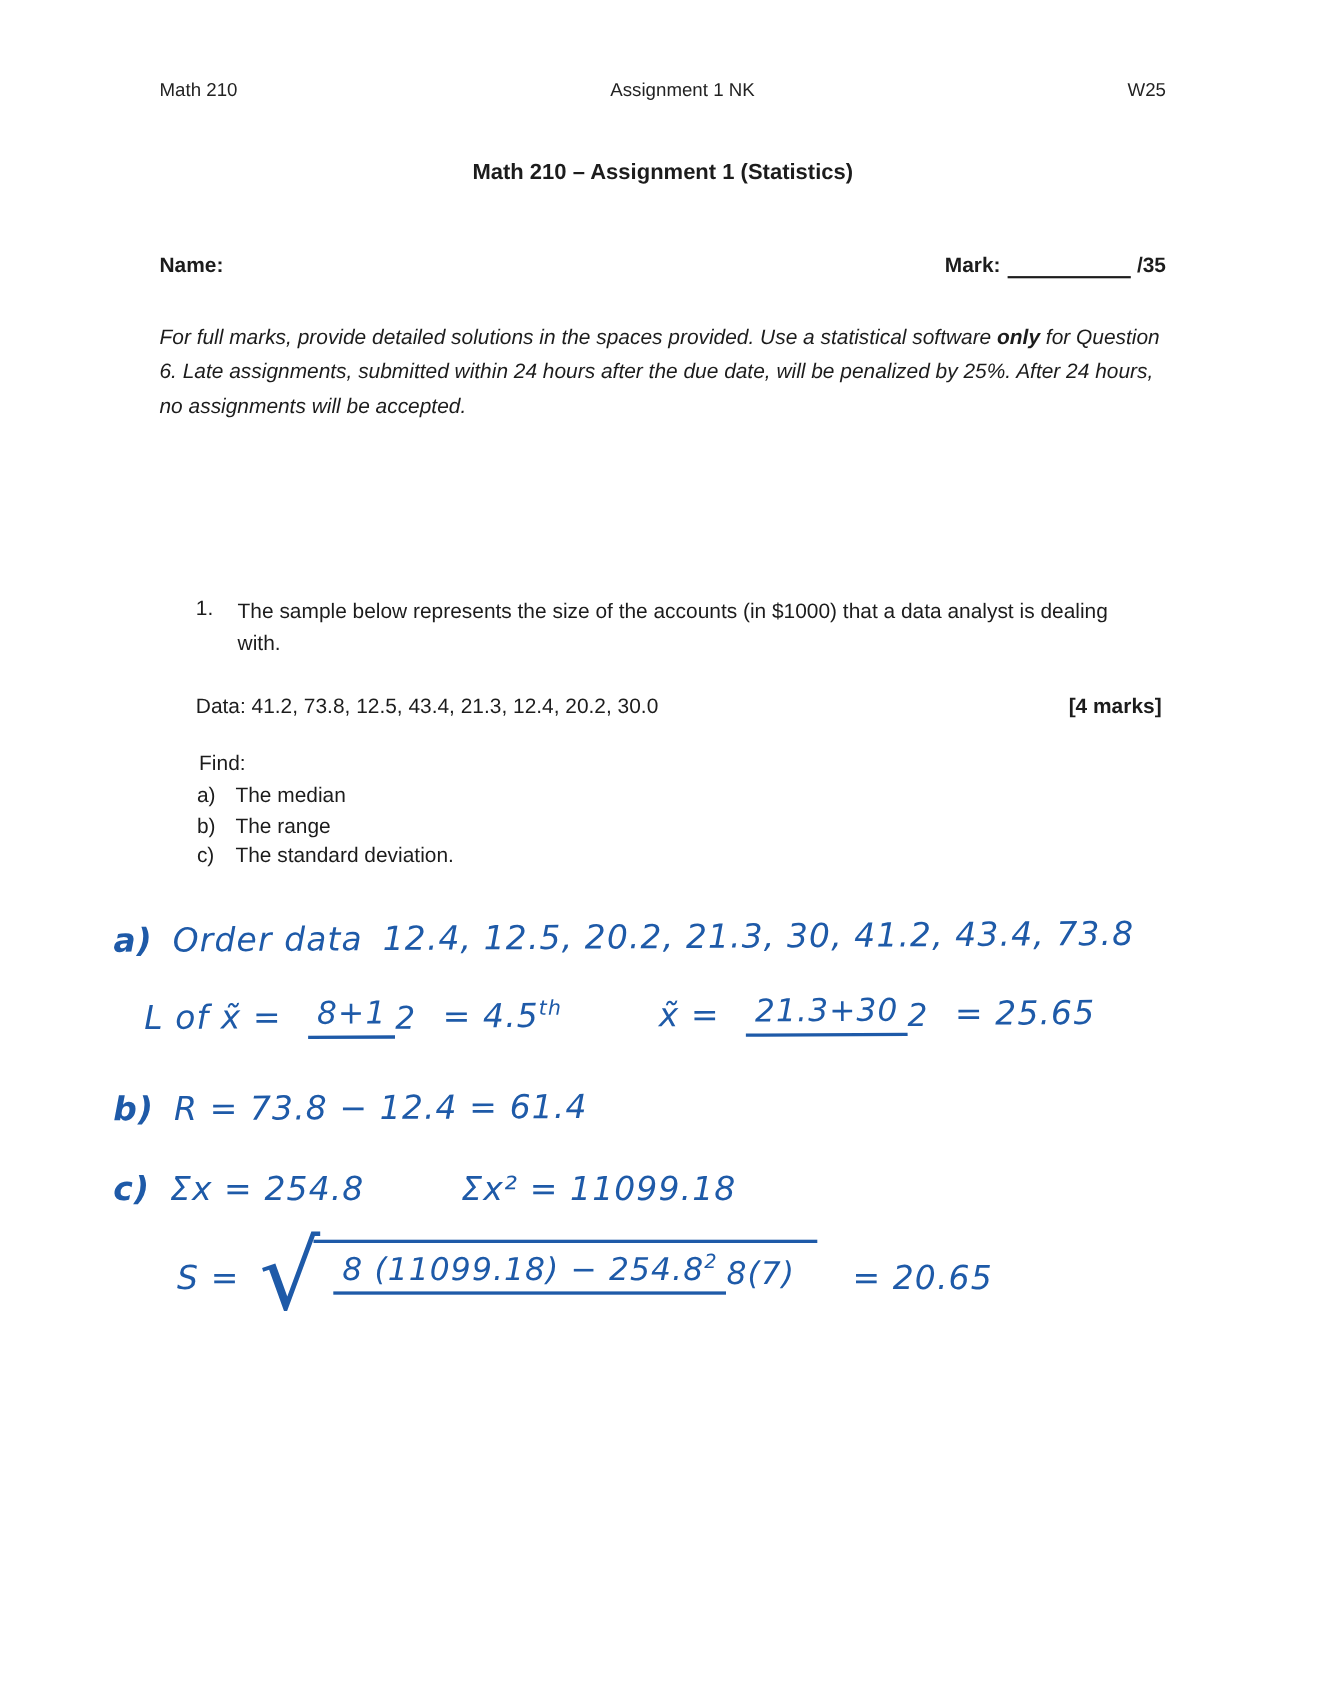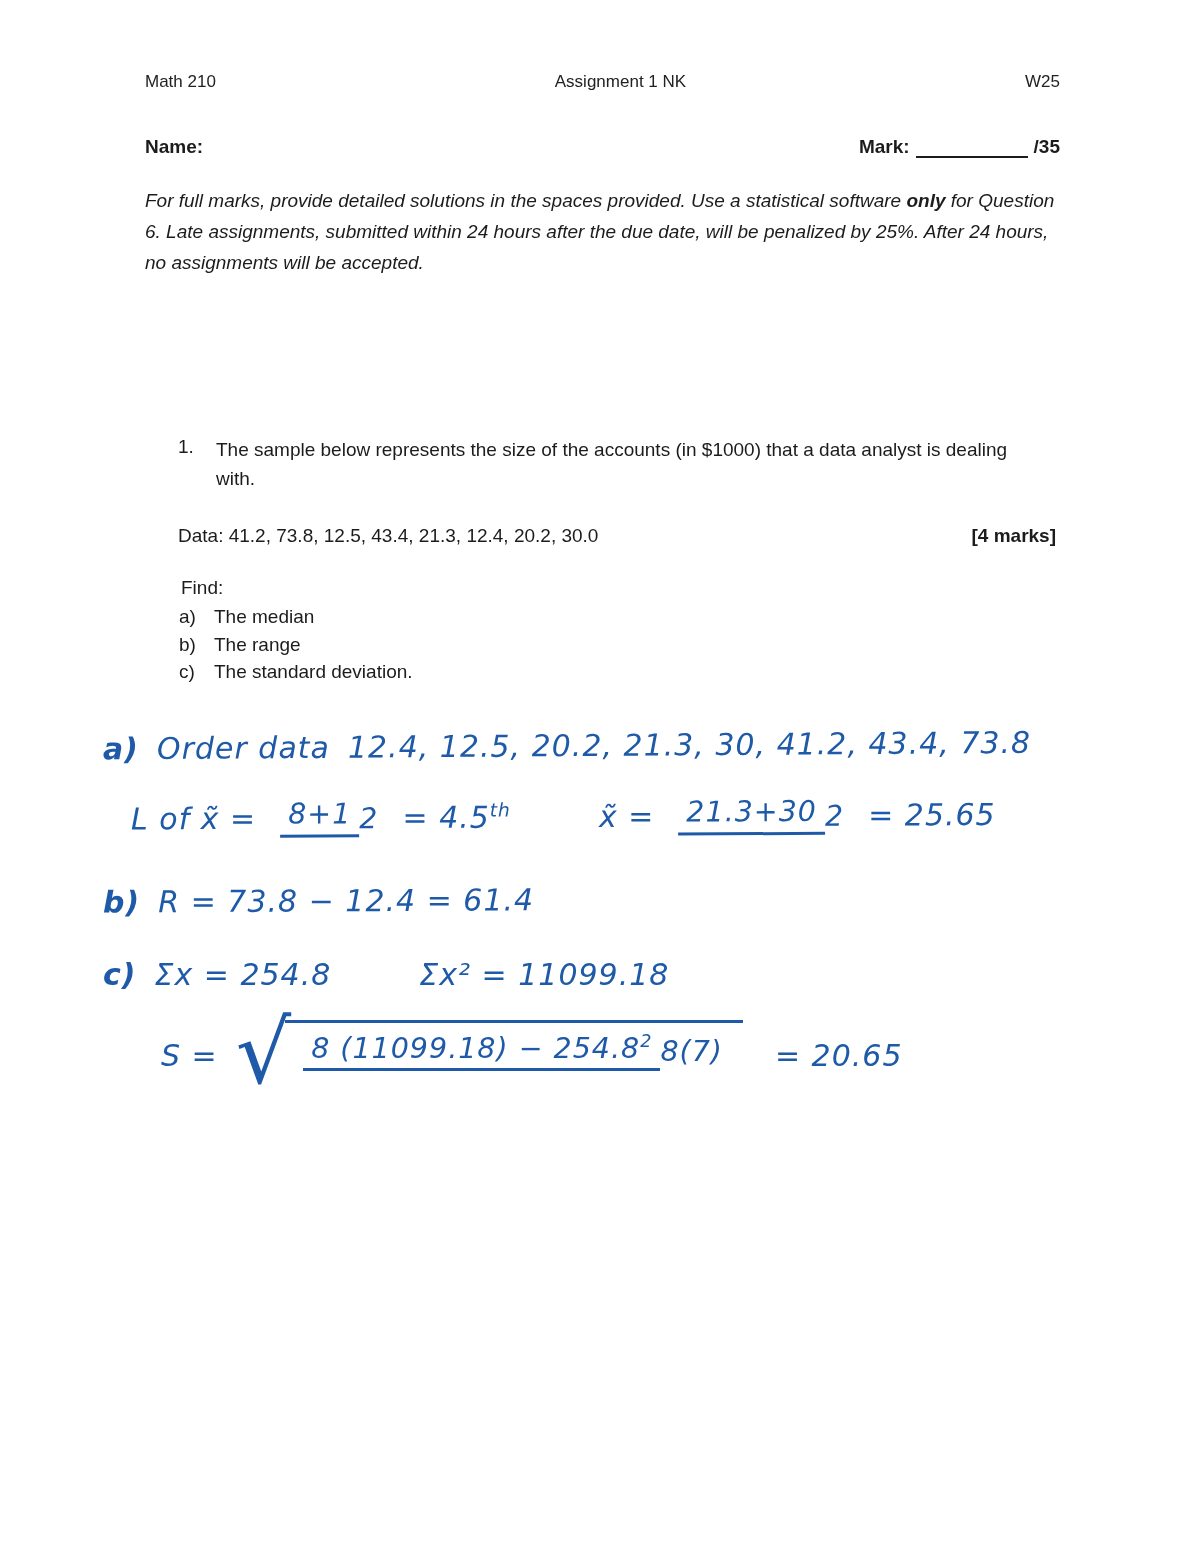--- a/index.html
+++ b/index.html
@@ -18,31 +18,31 @@
   .doc-header {
     display:flex; justify-content:space-between; align-items:baseline;
     font-size:17px; color:#222;
   }
   .title {
     margin-top:54px;
     text-align:center;
     font-size:20px; font-weight:bold;
   }
   .name-row {
-    margin-top:44px;
+    margin-top:62px;
     display:flex; justify-content:space-between; align-items:baseline;
     font-size:19px;
   }
   .b { font-weight:bold; }
   .mark-field { display:inline-flex; align-items:flex-end; gap:6px; }
   .mark-blank {
     display:inline-block; width:112px; border-bottom:2px solid #1c1c1c; height:1em;
   }
   .instructions {
-    margin-top:28px;
+    margin-top:40px;
     font-style:italic;
     font-size:19px; line-height:1.62;
     max-width:930px;
   }
   .question { margin-top:158px; padding-left:33px; font-size:19px; }
   .q-row { display:flex; }
   .q-num { width:38px; flex:0 0 38px; }
   .q-text { max-width:800px; line-height:1.5; }
   .data-row {
     margin-top:32px;
@@ -101,20 +101,21 @@
 <body>
 
 <div class="page">
 
   <header class="doc-header">
     <span>Math 210</span>
     <span>Assignment 1 NK</span>
     <span>W25</span>
   </header>
 
+  <h1 class="title">Math 210 – Assignment 1 (Statistics)</h1>
 
   <div class="name-row">
     <span class="b">Name:</span>
     <span class="mark-field">
       <span class="b">Mark:</span>
       <span class="mark-blank"></span>
       <span class="b">/35</span>
     </span>
   </div>
 

